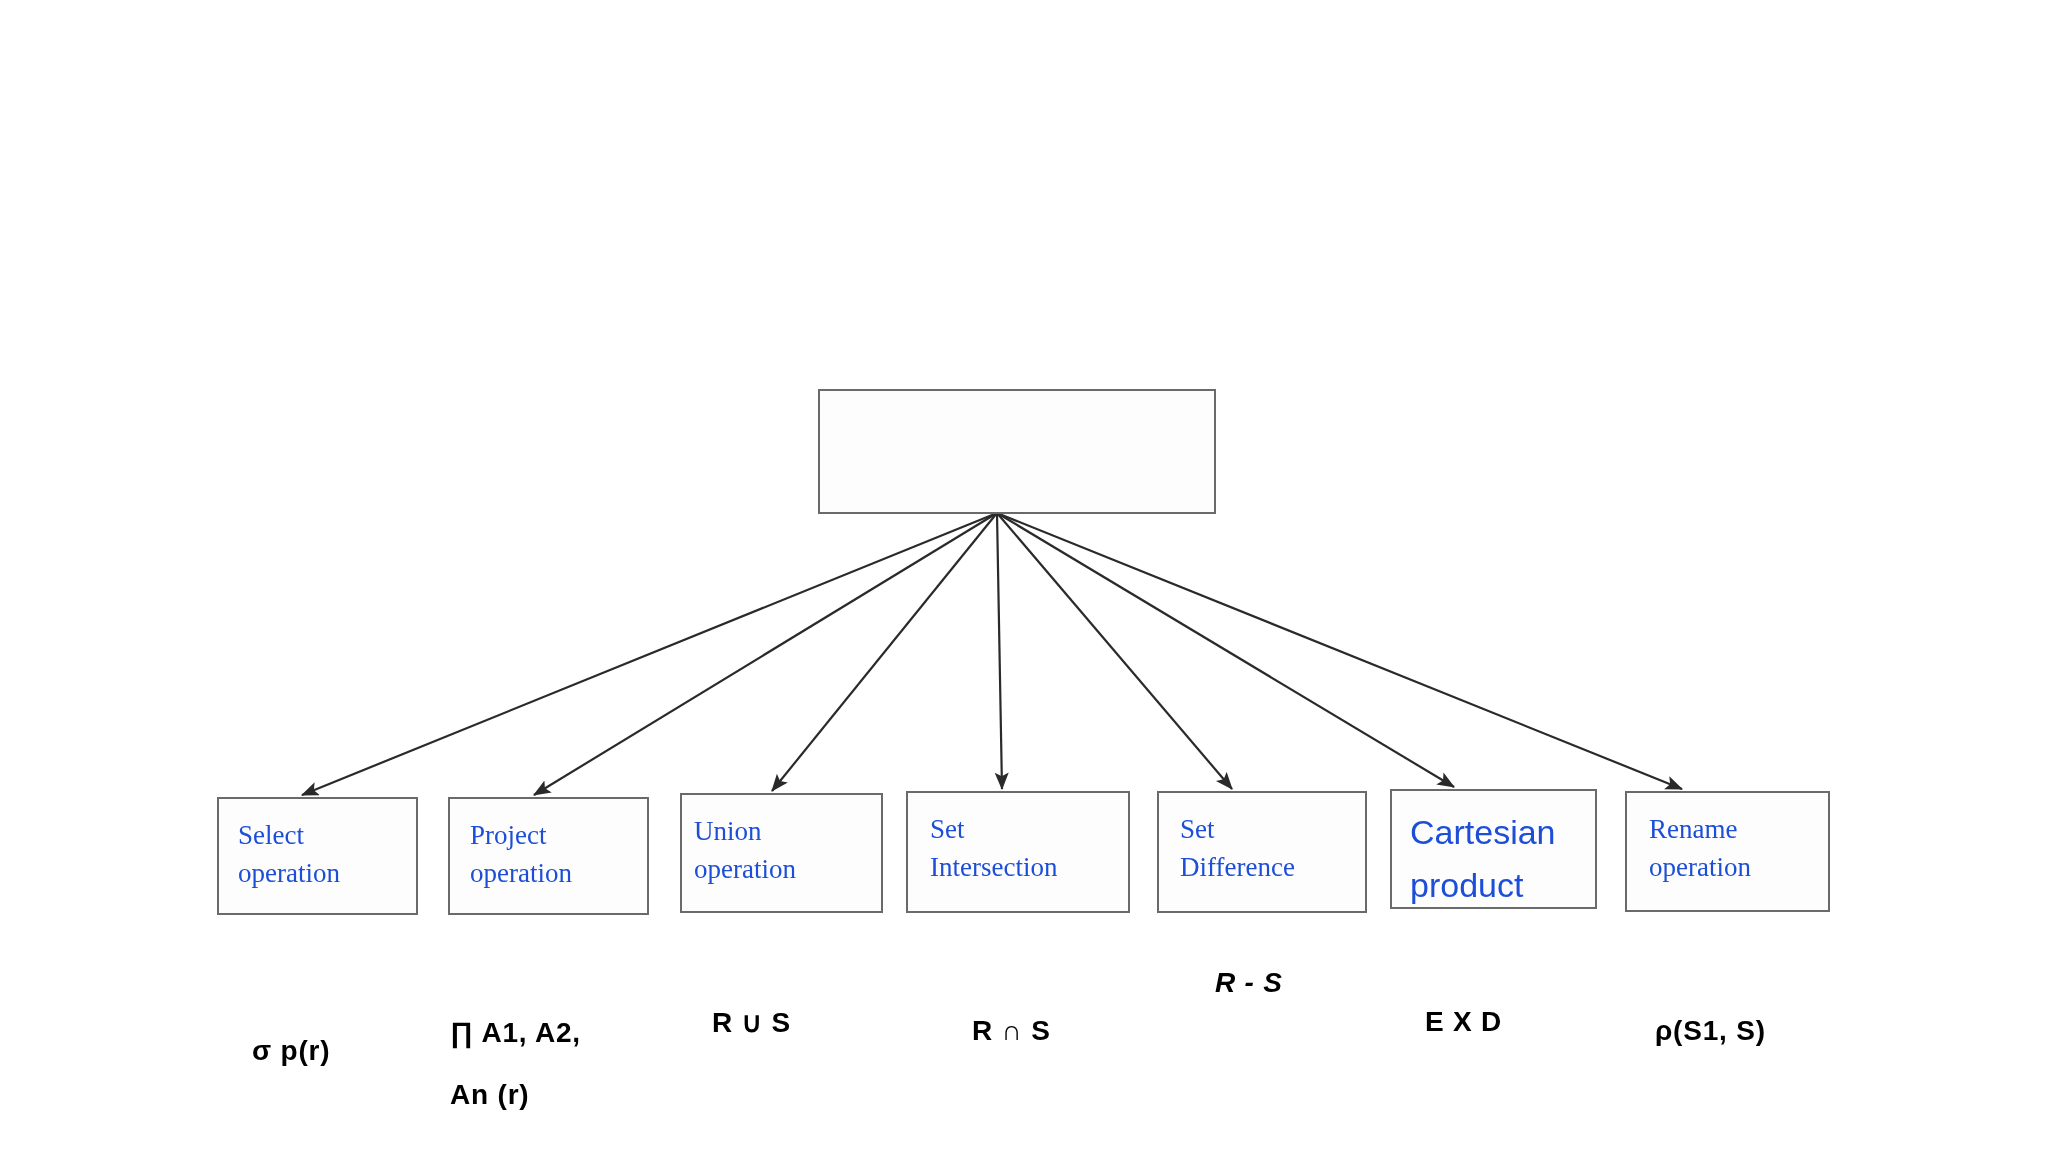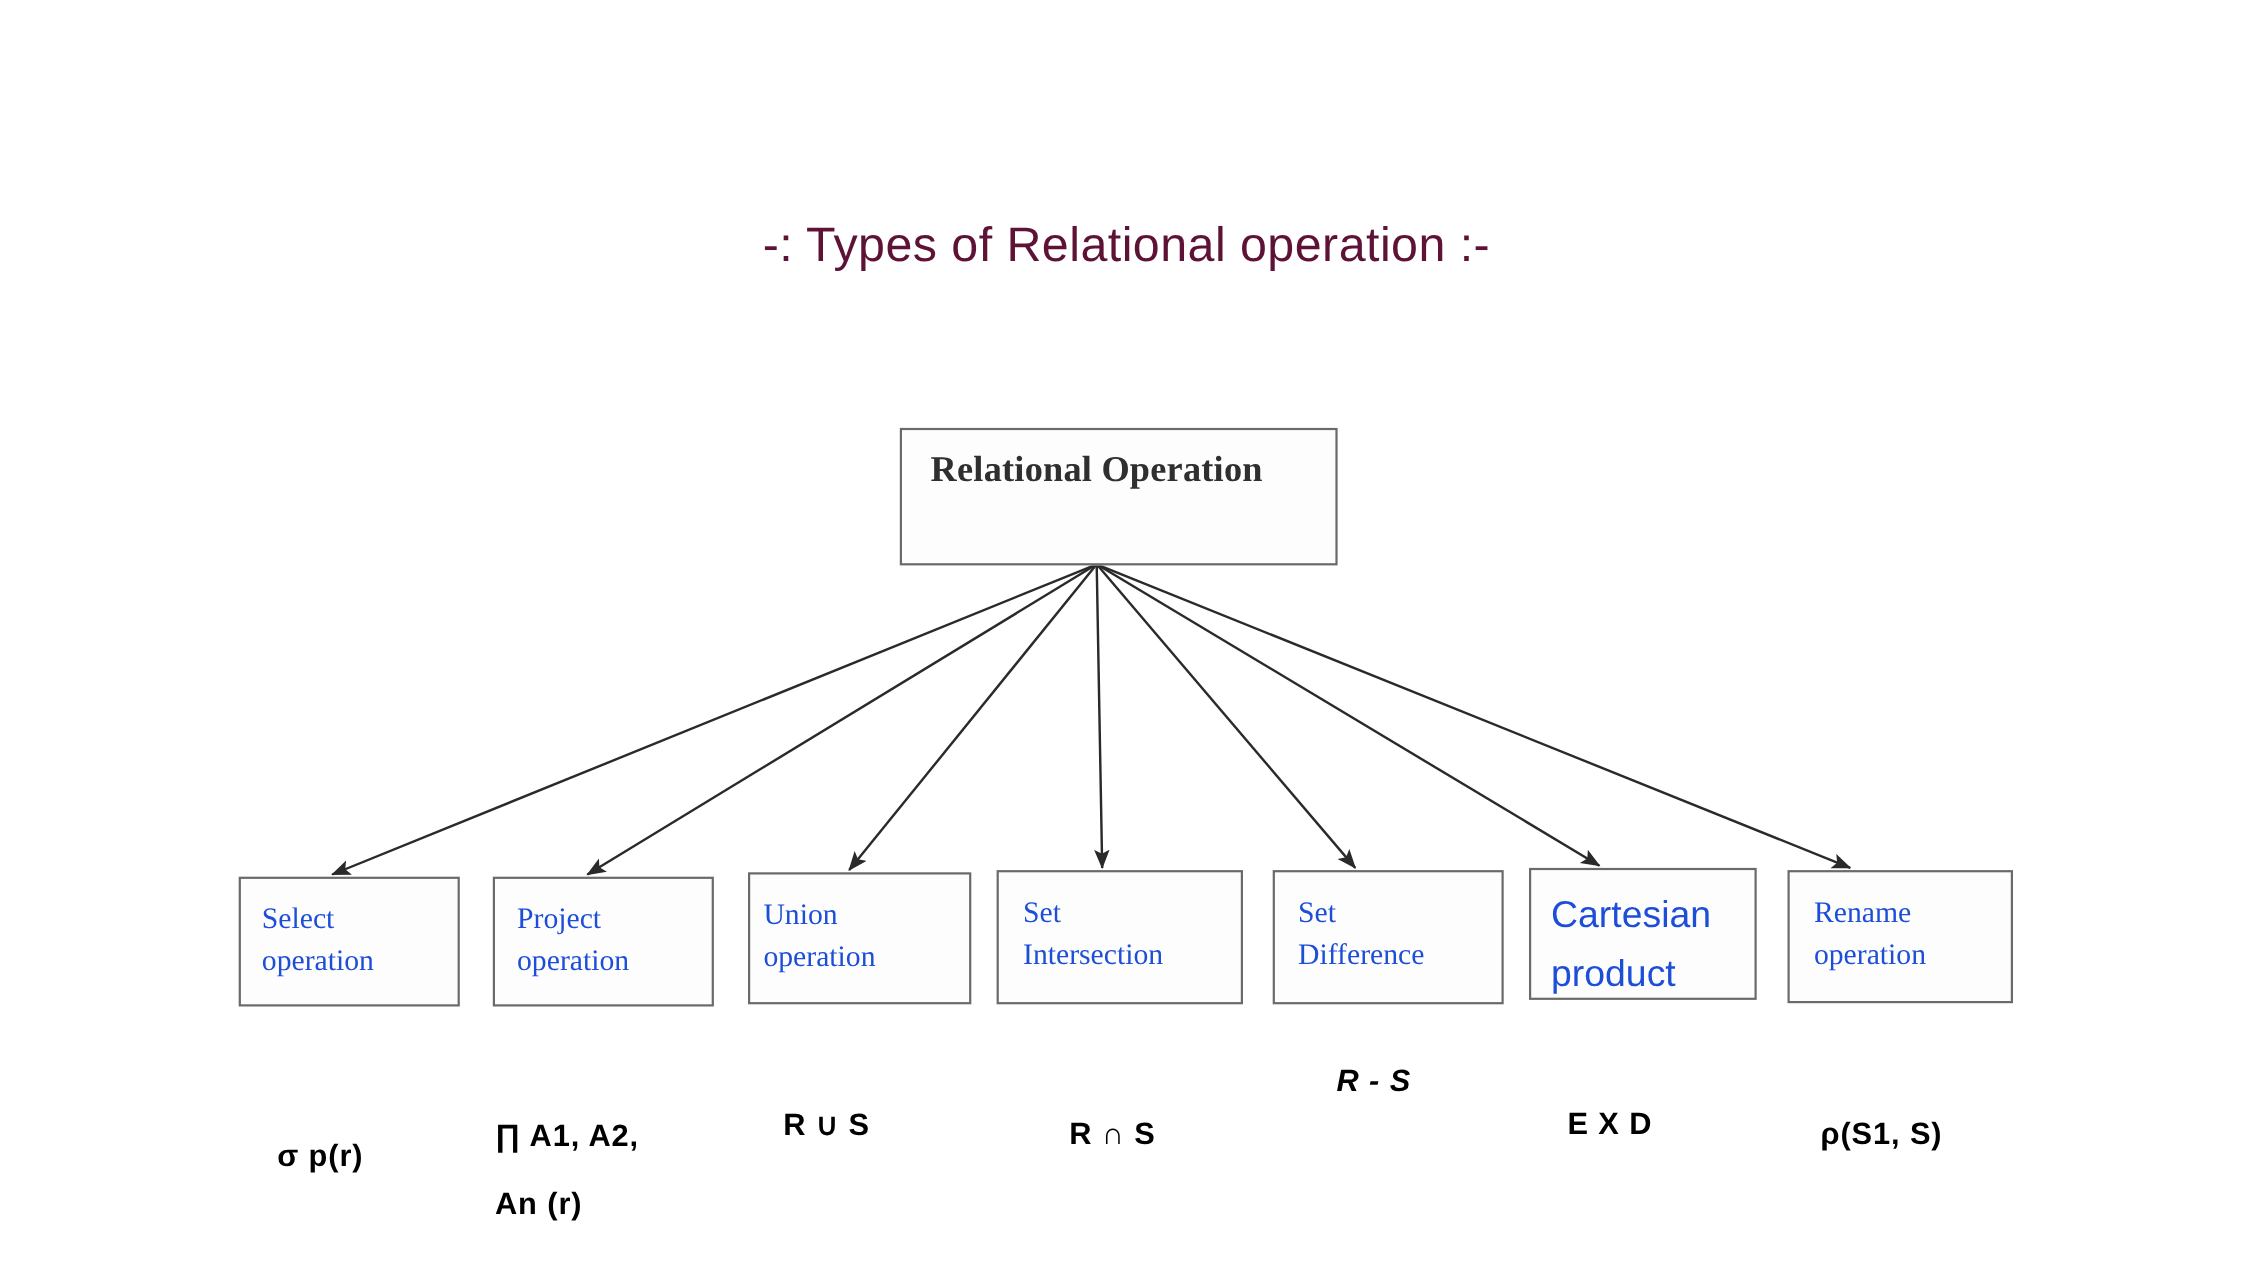--- a/index.html
+++ b/index.html
@@ -84,41 +84,39 @@
     white-space: pre-line;
     line-height: 2.2;
     letter-spacing: 0.8px;
   }
 </style>
 </head>
 <body>
 
 <div id="slide" style="background: rgb(255, 255, 255);">
 
-  <div id="slide-title" style="color: rgb(94, 18, 53);">-: Types of Relational operation :-</div>
 
   <svg id="diagram" viewBox="0 0 2048 1152">
     <defs>
       <marker id="arrowhead" markerWidth="9" markerHeight="9" refX="7.5" refY="3.2" orient="auto" markerUnits="strokeWidth">
         <path d="M0,0 L8,3.2 L0,6.4 L1.7,3.2 z" fill="#2a2a2a"></path>
       </marker>
     </defs>
     <g id="connector-group">
         <line x1="997" y1="513" x2="302" y2="795" stroke="#2a2a2a" stroke-width="2.2" marker-end="url(#arrowhead)"></line>
         <line x1="997" y1="513" x2="534" y2="795" stroke="#2a2a2a" stroke-width="2.2" marker-end="url(#arrowhead)"></line>
         <line x1="997" y1="513" x2="772" y2="791" stroke="#2a2a2a" stroke-width="2.2" marker-end="url(#arrowhead)"></line>
         <line x1="997" y1="513" x2="1002" y2="789" stroke="#2a2a2a" stroke-width="2.2" marker-end="url(#arrowhead)"></line>
         <line x1="997" y1="513" x2="1232" y2="789" stroke="#2a2a2a" stroke-width="2.2" marker-end="url(#arrowhead)"></line>
         <line x1="997" y1="513" x2="1454" y2="787" stroke="#2a2a2a" stroke-width="2.2" marker-end="url(#arrowhead)"></line>
         <line x1="997" y1="513" x2="1682" y2="789" stroke="#2a2a2a" stroke-width="2.2" marker-end="url(#arrowhead)"></line>
       </g>
   </svg>
 
   <div class="node-box" id="root-box" style="left: 818px; top: 389px; width: 398px; height: 125px; border-color: rgb(106, 106, 106);"></div>
-  <div class="node-label" id="root-label">Relational Operation</div>
 
   <div id="leaf-layer">
       <div class="node-box" style="left: 217px; top: 797px; width: 201px; height: 118px;"></div>
       <div class="node-label leaf-label" style="left: 238px; top: 816px;">Select
 operation</div>
       <div class="formula" style="left: 252px; top: 1020px;">σ p(r)</div>
       <div class="node-box" style="left: 448px; top: 797px; width: 201px; height: 118px;"></div>
       <div class="node-label leaf-label" style="left: 470px; top: 816px;">Project
 operation</div>
       <div class="formula" style="left: 450px; top: 1002px;">∏ A1, A2,

